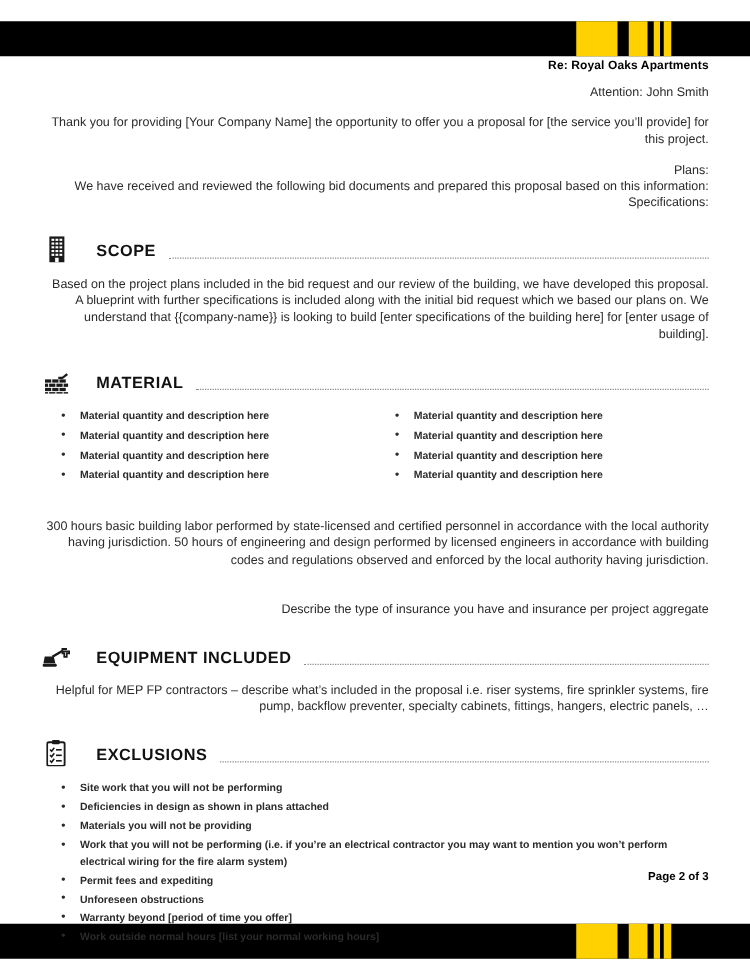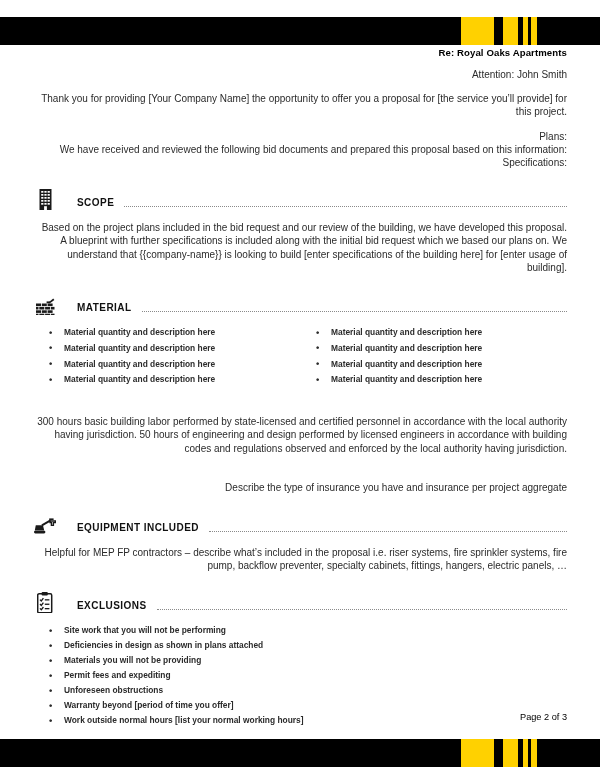--- a/index.html
+++ b/index.html
@@ -81,21 +81,21 @@
   .sec-icon {
     width: 24px;
     height: 24px;
     flex: 0 0 24px;
     display: flex;
     align-items: flex-end;
     justify-content: center;
   }
   .sec-icon svg { display: block; }
   .sec-title {
-    font-size: 10px;
+    font-size: 13px;
     font-weight: bold;
     letter-spacing: 0.45px;
     color: #111;
     margin-left: 20px;
     padding-bottom: 2px;
     white-space: nowrap;
   }
   .sec-rule {
     flex: 1 1 auto;
     border-bottom: 1px dotted #8a8a8a;
@@ -132,23 +132,23 @@
     display: flex;
     width: 534px;
     font-weight: bold;
   }
   .two-col .col { width: 50%; }
 
   
   .page-num {
     position: absolute;
     right: 33px;
-    top: 712px;
+    top: 696px;
     font-size: 9.2px;
-    font-weight: normal;
+    font-weight: bold;
     color: #000;
   }
 </style>
 </head>
 <body>
 
 <div class="page">
 
   <div class="bar header" id="header-bar">
       <div class="stripe" style="left: 461px; width: 33px; background: rgb(255, 209, 0);"></div>
@@ -308,20 +308,21 @@
         </svg>
       </span>
       <span class="sec-title">EXCLUSIONS</span>
       <span class="sec-rule"></span>
     </div>
     <div class="gap-md"></div>
     <ul class="bullets tight" id="exclusions-list">
         <li>Site work that you will not be performing</li>
         <li>Deficiencies in design as shown in plans attached</li>
         <li>Materials you will not be providing</li>
+        <li>Work that you will not be performing (i.e. if you’re an electrical contractor you may want to mention you won’t perform electrical wiring for the fire alarm system)</li>
         <li>Permit fees and expediting</li>
         <li>Unforeseen obstructions</li>
         <li>Warranty beyond [period of time you offer]</li>
         <li>Work outside normal hours [list your normal working hours]</li>
       </ul>
 
   </div>
 </div>
 
 </body></html>

